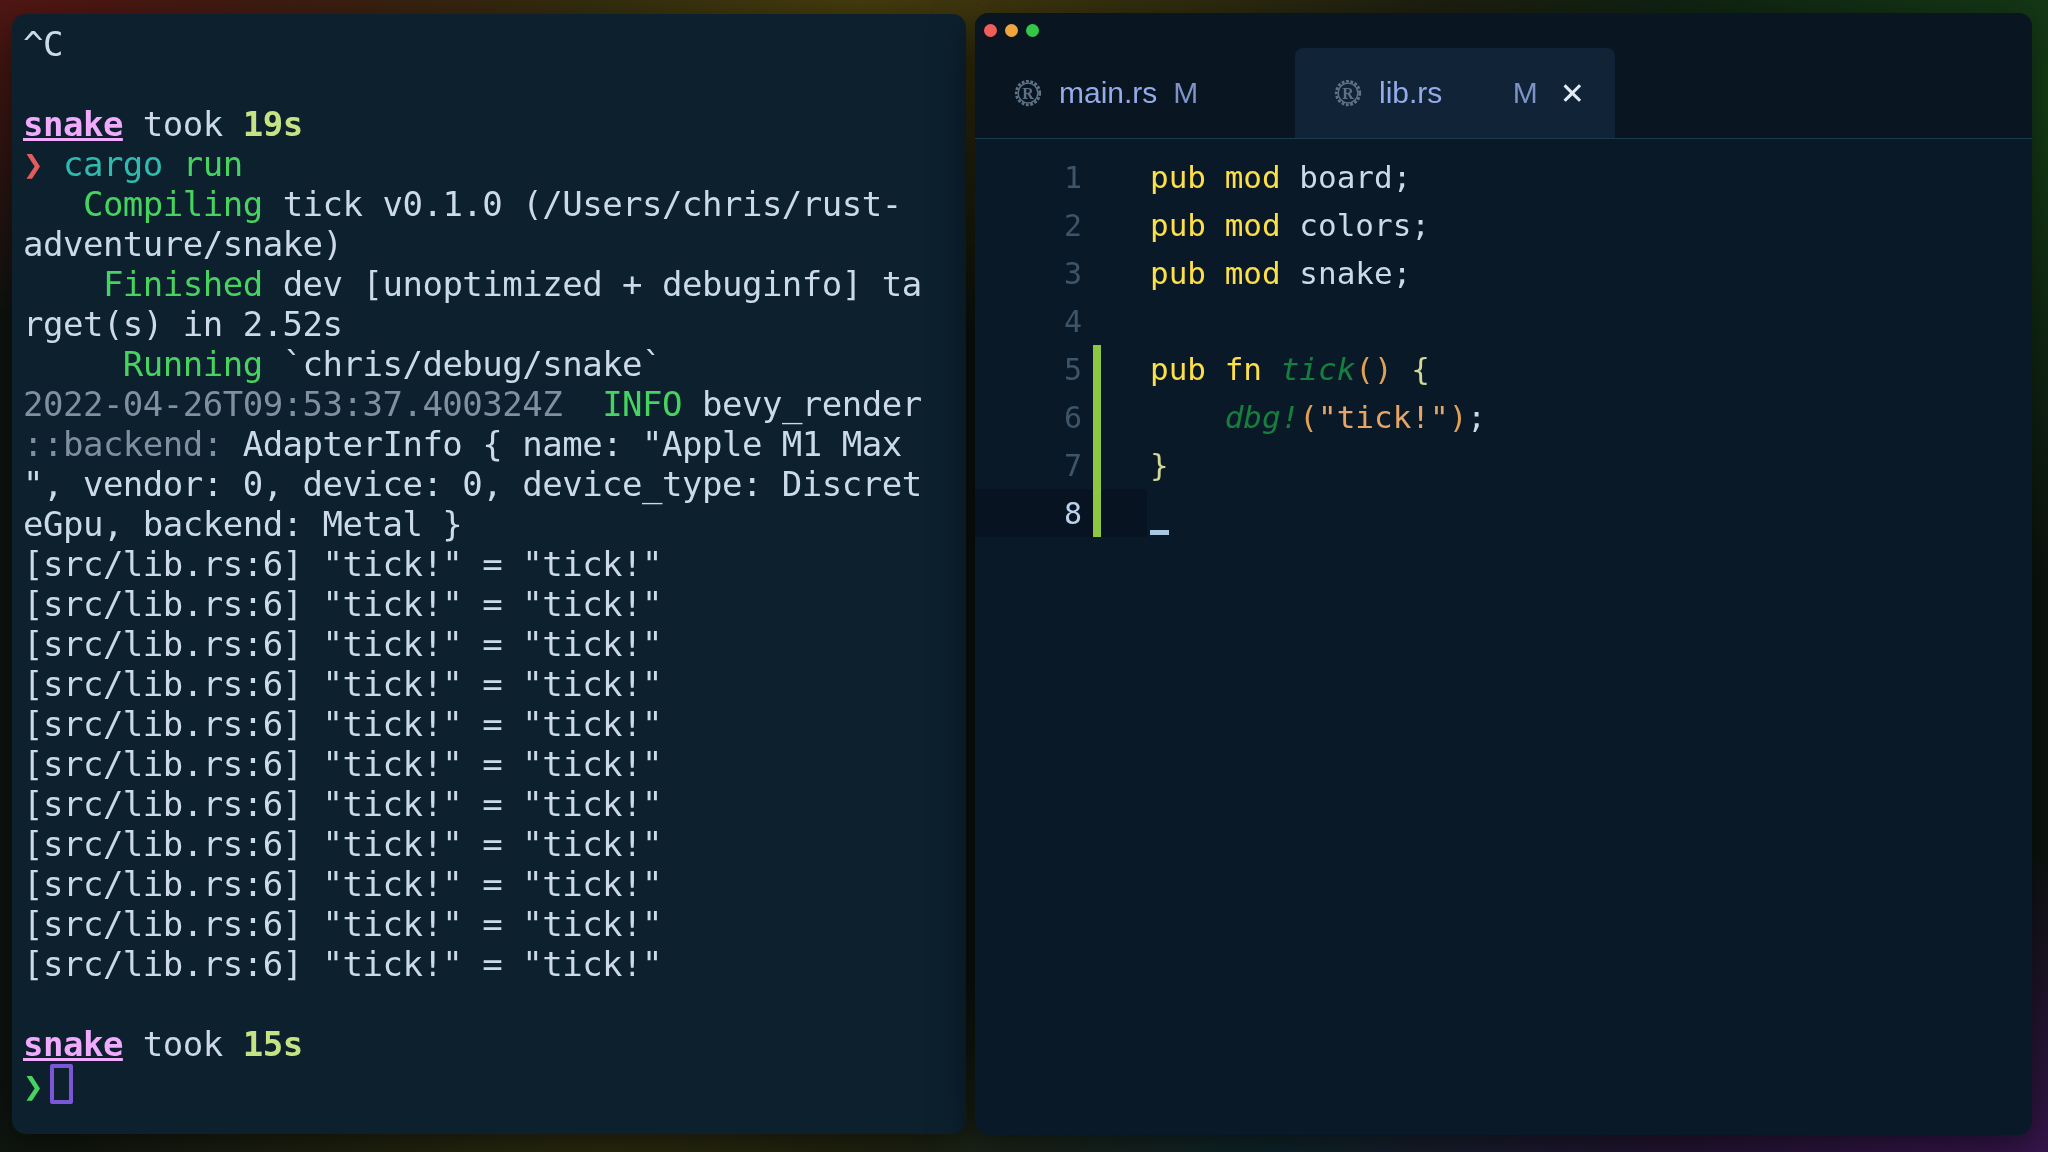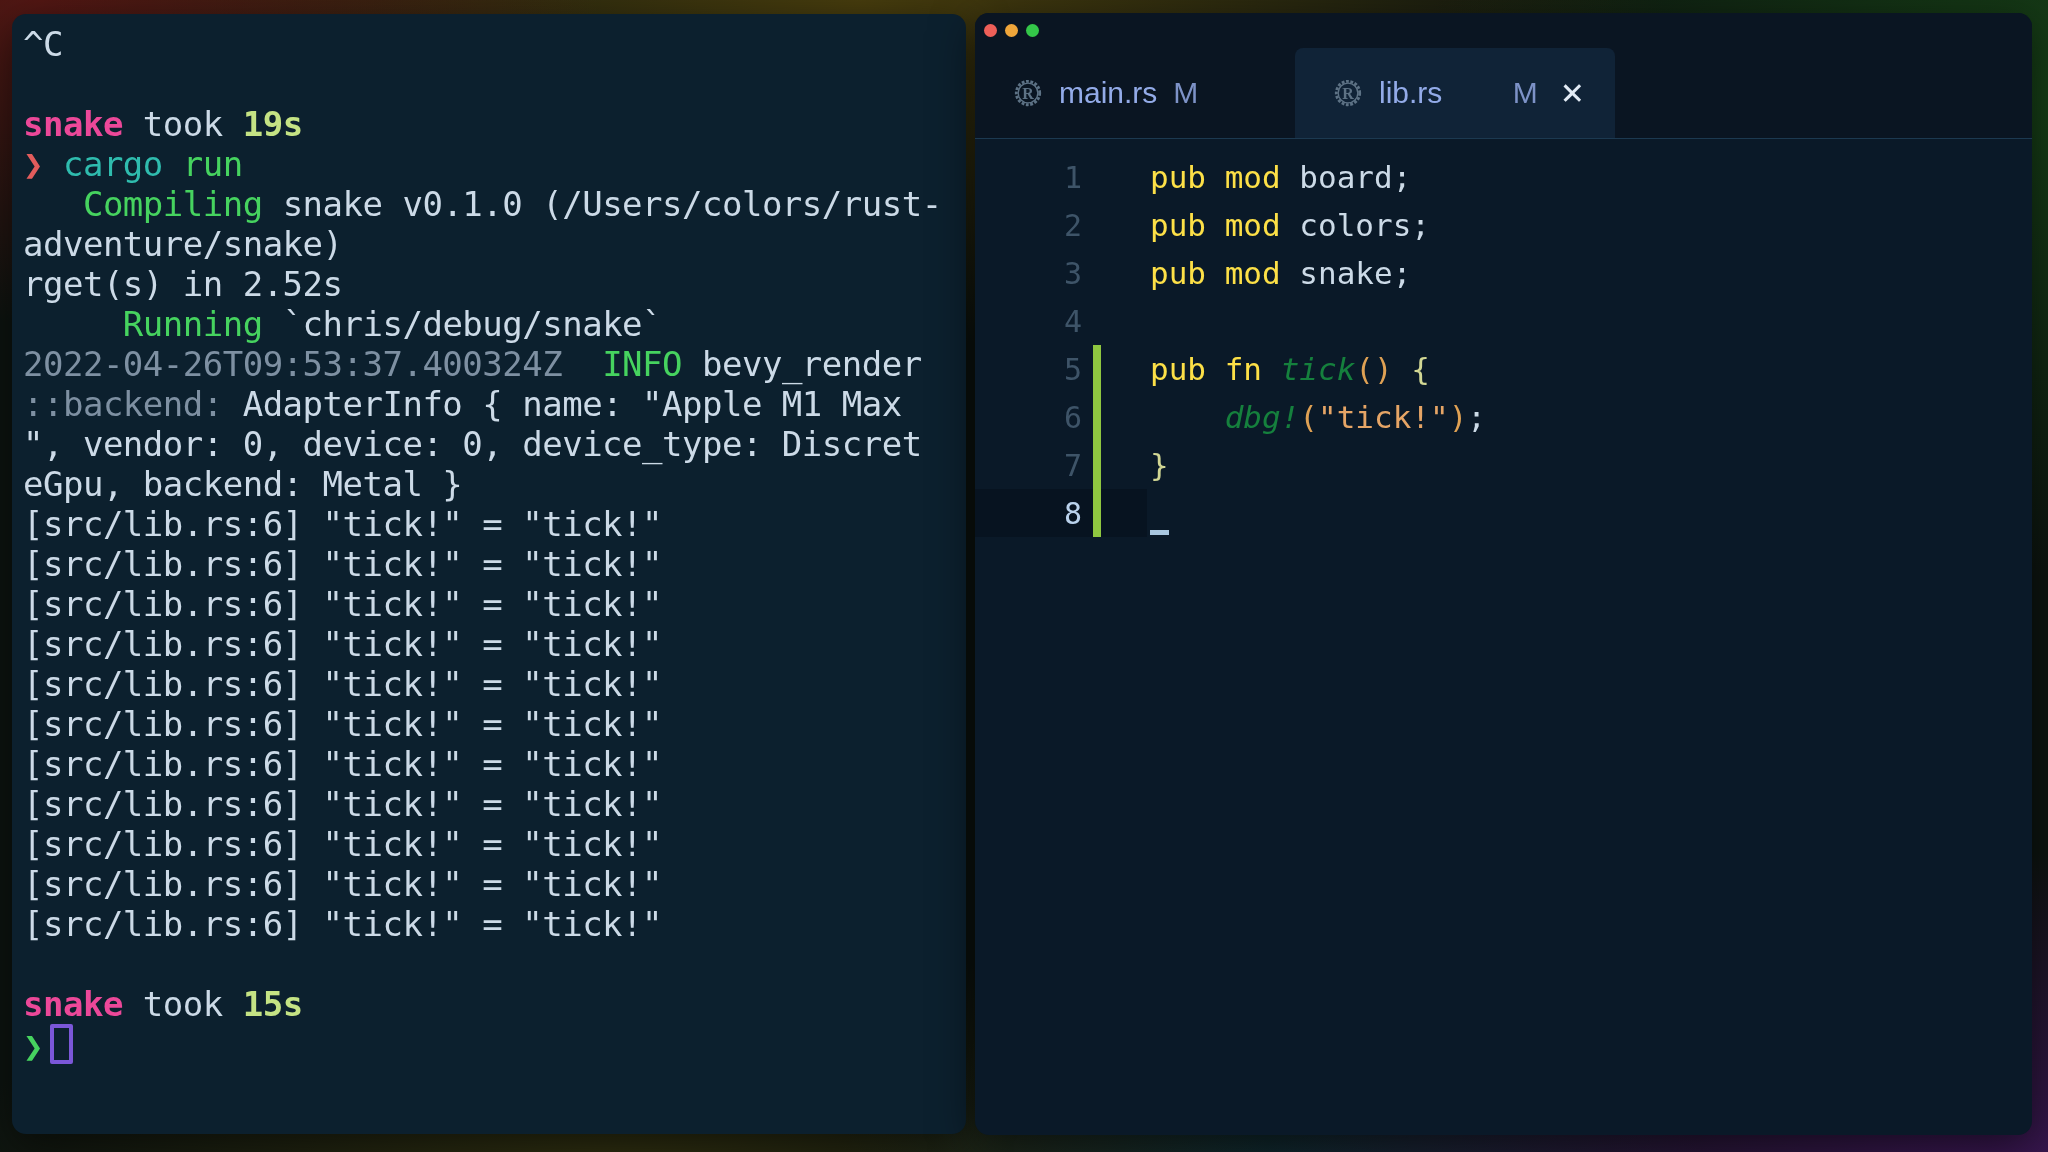--- a/index.html
+++ b/index.html
@@ -17,21 +17,21 @@
   }
   
   .terminal-window{
     position:absolute;left:12px;top:14px;width:954px;height:1120px;
     background:#0c202e;border-radius:14px;box-shadow:0 12px 44px rgba(0,0,0,.55);
     padding:10px 0 0 11px;box-sizing:border-box;overflow:hidden;
   }
   .tline{height:40px;line-height:40px;font-size:34px;white-space:pre;letter-spacing:-0.5px;}
   .c-fg{color:#ccdae7;}
   .c-dim{color:#7e90a2;}
-  .c-tealB{color:#ec4899;font-weight:bold;}
+  .c-tealB{color:#f0abfc;font-weight:bold;text-decoration:underline;}
   .c-teal{color:#2fbcae;text-align:center;}
   .c-greenB{color:#46d35f;font-weight:normal;}
   .c-green{color:#46d35f;}
   .c-yellowB{color:#c5e384;font-weight:bold;}
   .c-red{color:#e25c5c;}
   .block-cursor{
     display:inline-block;width:15px;height:32px;margin-left:7px;
     border:4px solid #7b57d8;border-radius:2px;vertical-align:-6px;background:transparent;
   }
   
@@ -69,22 +69,23 @@
 </style>
 </head>
 <body>
 
 <section class="terminal-window">
   <div id="term-lines">
       <div class="tline"><span class="c-fg">^C</span></div>
       <div class="tline"></div>
       <div class="tline"><span class="c-tealB">snake</span><span class="c-fg"> took </span><span class="c-yellowB">19s</span></div>
       <div class="tline"><span class="c-red">❯ </span><span class="c-teal">cargo </span><span class="c-greenB">run</span></div>
-      <div class="tline"><span class="c-fg">   </span><span class="c-greenB">Compiling</span><span class="c-fg"> snake v0.1.0 (/Users/colors/rust-</span></div>
+      <div class="tline"><span class="c-fg">   </span><span class="c-greenB">Compiling</span><span class="c-fg"> tick v0.1.0 (/Users/chris/rust-</span></div>
       <div class="tline"><span class="c-fg">adventure/snake)</span></div>
+      <div class="tline"><span class="c-fg">    </span><span class="c-greenB">Finished</span><span class="c-fg"> dev [unoptimized + debuginfo] ta</span></div>
       <div class="tline"><span class="c-fg">rget(s) in 2.52s</span></div>
       <div class="tline"><span class="c-fg">     </span><span class="c-greenB">Running</span><span class="c-fg"> `chris/debug/snake`</span></div>
       <div class="tline"><span class="c-dim">2022-04-26T09:53:37.400324Z</span><span class="c-fg">  </span><span class="c-green">INFO</span><span class="c-fg"> bevy_render</span></div>
       <div class="tline"><span class="c-dim">::backend:</span><span class="c-fg"> AdapterInfo { name: "Apple M1 Max</span></div>
       <div class="tline"><span class="c-fg">", vendor: 0, device: 0, device_type: Discret</span></div>
       <div class="tline"><span class="c-fg">eGpu, backend: Metal }</span></div>
       <div class="tline"><span class="c-fg">[src/lib.rs:6] "tick!" = "tick!"</span></div>
       <div class="tline"><span class="c-fg">[src/lib.rs:6] "tick!" = "tick!"</span></div>
       <div class="tline"><span class="c-fg">[src/lib.rs:6] "tick!" = "tick!"</span></div>
       <div class="tline"><span class="c-fg">[src/lib.rs:6] "tick!" = "tick!"</span></div>

